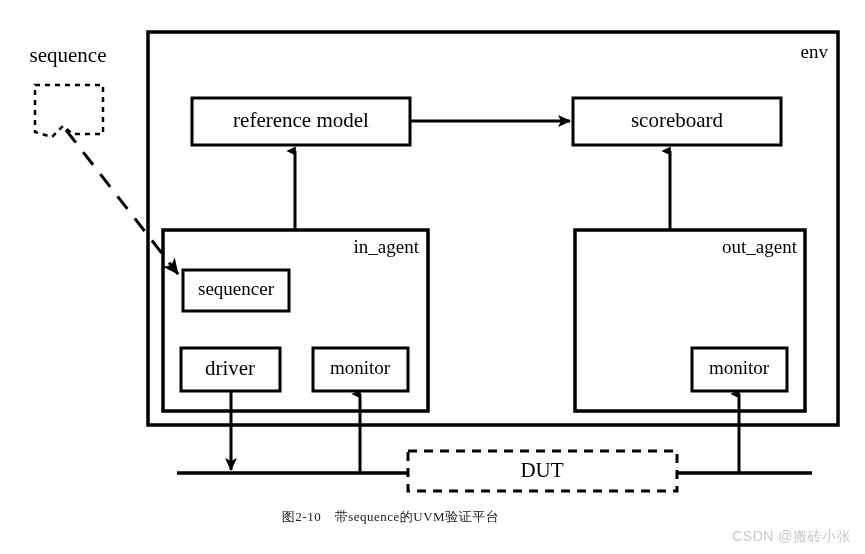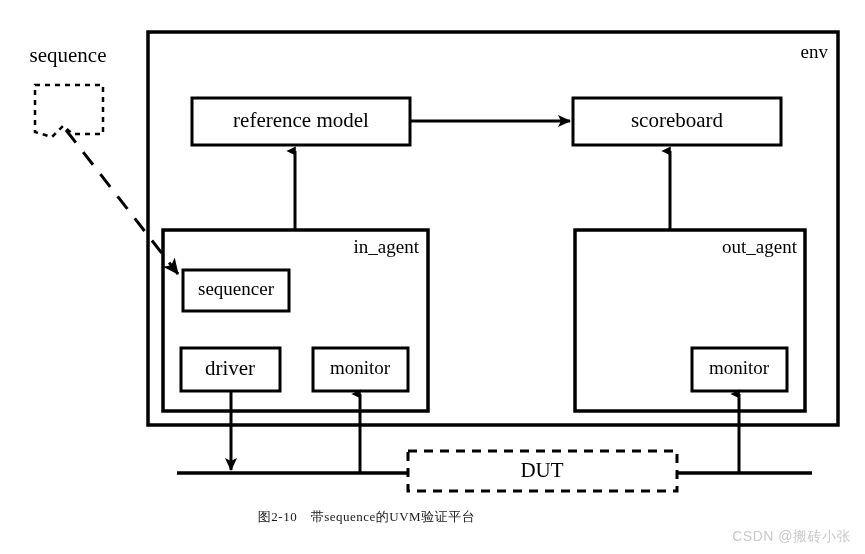--- a/index.html
+++ b/index.html
@@ -98,20 +98,21 @@
   .caption {
     position: absolute;
     left: 0;
     top: 508px;
     width: 733px;
     text-align: center;
     font-family: "Liberation Serif", "DejaVu Serif", serif;
     font-size: 13px;
     color: #1a1a1a;
     letter-spacing: 0.5px;
+    padding-left: 24px;
   }
   .watermark {
     position: absolute;
     right: 14px;
     bottom: 8px;
     font-family: "Liberation Sans", "DejaVu Sans", sans-serif;
     font-size: 14px;
     color: #c9c9c9;
     letter-spacing: 0.5px;
     user-select: none;

